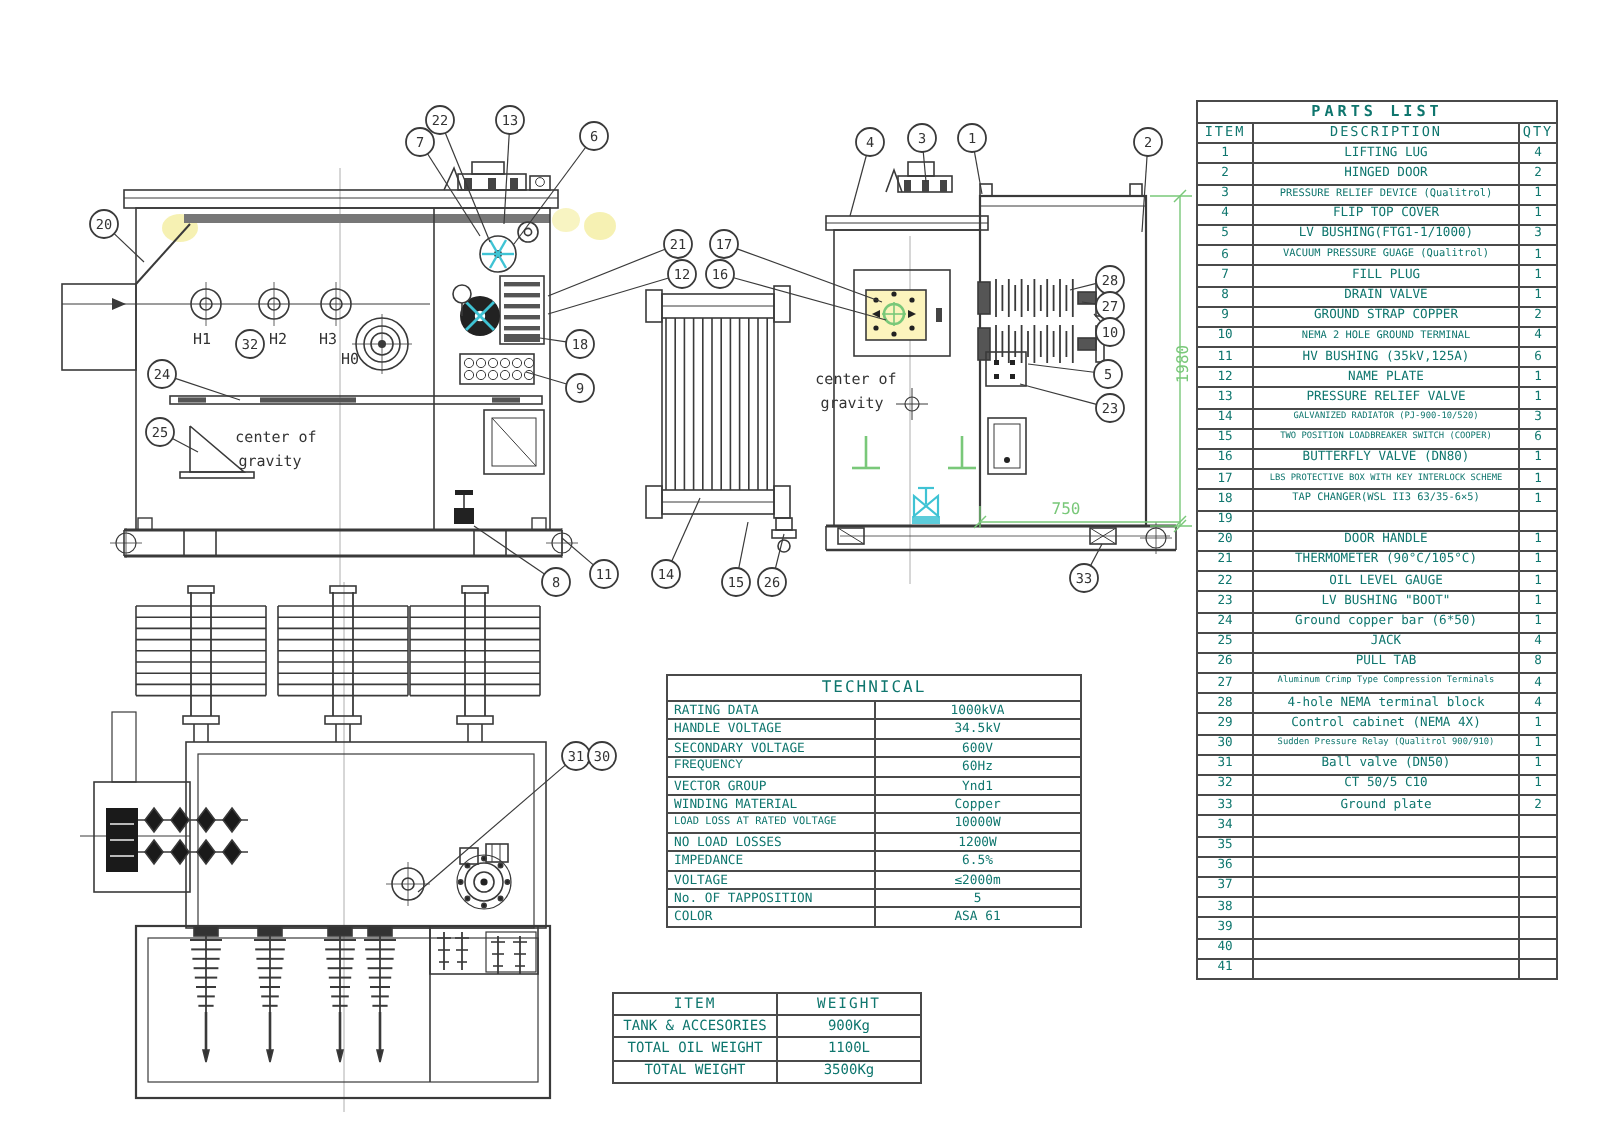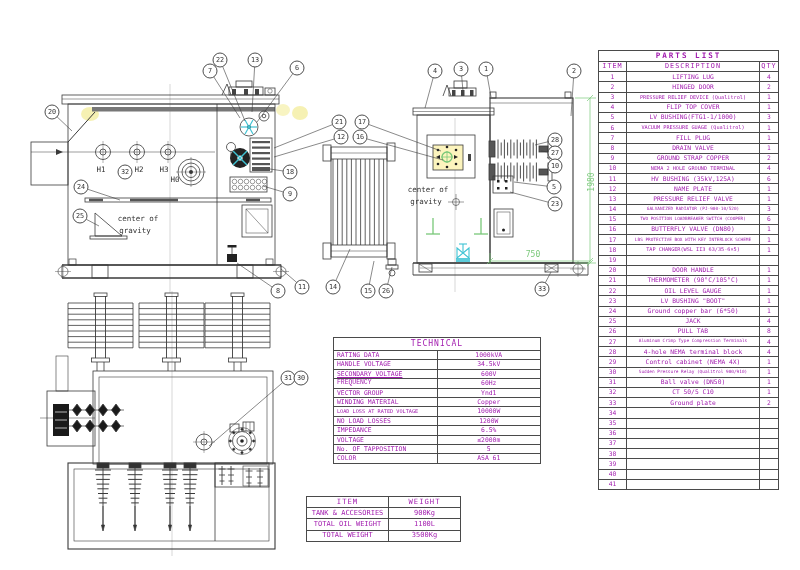--- a/index.html
+++ b/index.html
@@ -1,19 +1,19 @@
 <!DOCTYPE html>
 <html style="--green: #79c879; --cyan: #3fc3d4; --hl: #f3ec9a;"><head>
 <meta charset="utf-8">
 <style>
   html,body{margin:0;padding:0;background:#fff;}
   #canvas{position:relative;width:800px;height:570px;background:#fff;overflow:hidden;
           font-family:"DejaVu Sans Mono",monospace;}
   #draw{position:absolute;left:0;top:0;}
-  .tbl{position:absolute;color:#a21caf;}
+  .tbl{position:absolute;color:#0f766e;}
   .tbl table{border-collapse:collapse;table-layout:fixed;width:100%;}
   .tbl td{border:1px solid #4a4a4a;text-align:center;padding:0;white-space:nowrap;
           overflow:hidden;line-height:1;vertical-align:middle;}
   .parts{left:598px;top:50px;width:180px;}
   .parts td{height:9.2px;font-size:6.3px;}
   .parts .title-row td{height:10px;font-size:7.6px;letter-spacing:2px;font-weight:bold;}
   .parts .head-row td{font-size:6.8px;letter-spacing:1px;}
   .tech{left:333px;top:337px;width:208px;}
   .tech thead td{height:12px;font-size:8px;letter-spacing:1px;}
   .tech tbody td{height:8.4px;font-size:6.4px;}
@@ -912,21 +912,21 @@
     <tbody id="tech-body">
           <tr>
             <td class="lbl" style="width: 118px;">RATING  DATA</td>
             <td>1000kVA</td>
           </tr>
           <tr>
             <td class="lbl" style="width: 118px;">HANDLE VOLTAGE</td>
             <td>34.5kV</td>
           </tr>
           <tr>
-            <td class="lbl" style="width: 118px; text-decoration: underline;">SECONDARY VOLTAGE</td>
+            <td class="lbl" style="width: 118px;">SECONDARY VOLTAGE</td>
             <td>600V</td>
           </tr>
           <tr>
             <td class="lbl" style="width: 118px; font-family: Liberation Mono, monospace;">FREQUENCY</td>
             <td>60Hz</td>
           </tr>
           <tr>
             <td class="lbl" style="width: 118px;">VECTOR GROUP</td>
             <td>Ynd1</td>
           </tr>

